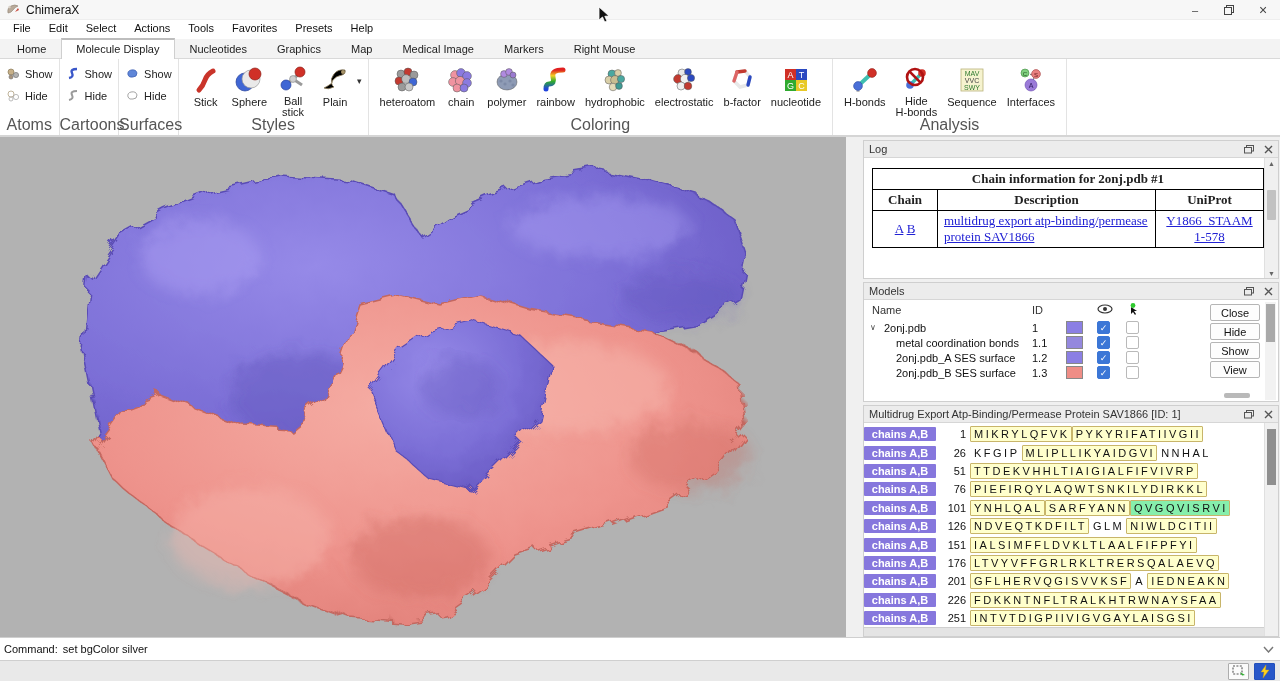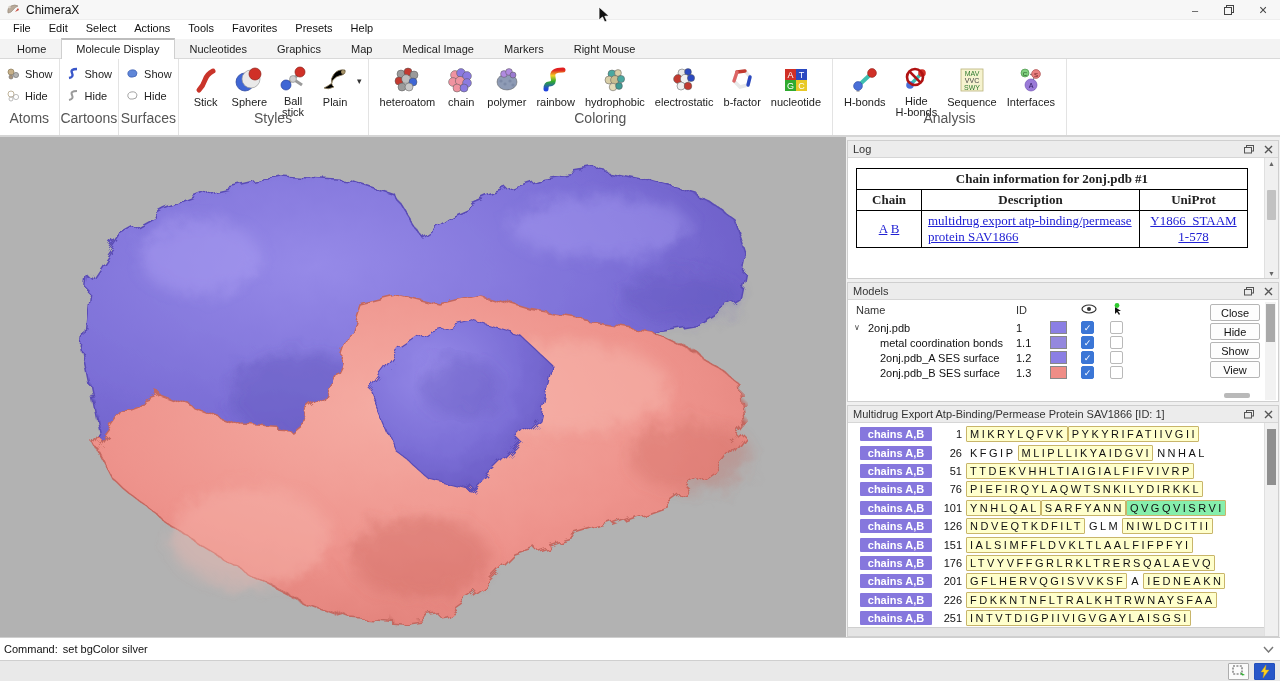--- a/index.html
+++ b/index.html
@@ -25,37 +25,37 @@
   
   .tabbar { height:20px; display:flex; align-items:flex-end; background:#f3f3f3;
             border-bottom:1px solid #d9d9d9; padding-left:2px; }
   .tab { font-size:11px; padding:3px 14px; color:#222; border:1px solid transparent; border-bottom:none; }
   .tab.active { background:#fff; border-color:#cfcfcf; border-top:2px solid #bdbdbd;
                 margin-bottom:-1px; padding-bottom:4px; }
 
   
   .ribbon { height:78px; background:#fff; border-bottom:2px solid #d5d5d5; display:flex; }
   .rgroup { position:relative; display:flex; padding:3px 6px 14px 6px; border-right:1px solid #e3e3e3; }
-  .rgroup-label { position:absolute; bottom:9px; left:0; right:0; text-align:center;
-                  font-size:14px; color:#555; }
+  .rgroup-label { position:absolute; bottom:1px; left:0; right:0; text-align:center;
+                  font-size:16px; color:#555; }
   .rg-col { display:flex; flex-direction:column; justify-content:flex-start; gap:8px; padding-top:5px; }
   .smallbtn { display:flex; align-items:center; gap:4px; font-size:11px; color:#222; }
   .smallbtn svg { width:15px; height:14px; }
   .bigbtn { display:flex; flex-direction:column; align-items:center; justify-content:flex-start;
             padding:2px 5px; font-size:11px; color:#222; text-align:center; line-height:1.05; }
   .bigbtn .bicon { width:32px; height:32px; display:flex; align-items:center; justify-content:center; }
   .bigbtn .blabel { margin-top:1px; white-space:pre-line; }
   .plain-wrap { display:flex; align-items:flex-start; }
   .caret { font-size:9px; color:#333; margin-top:14px; margin-left:1px; }
 
   
   .main { position:relative; height:500px; display:flex; background:#f0f0f0; }
   .viewport { position:relative; width:846px; height:500px; background:#b2b2b2; overflow:hidden; }
   .viewport svg { display:block; }
-  .rightcol { position:relative; width:434px; height:500px; background:#f0f0f0; padding:3px 1px 0 1px; }
+  .rightcol { position:relative; width:434px; height:500px; background:#f0f0f0; padding:3px 1px 0 17px; }
 
   .panel { background:#fff; border:1px solid #cfcfcf; margin-bottom:3px; position:relative; overflow:hidden; }
   .panel-title { height:17px; background:#ececec; border-bottom:1px solid #d6d6d6; display:flex;
                  align-items:center; padding:0 5px; font-size:11px; color:#333; }
   .pt-icons { margin-left:auto; display:flex; gap:10px; align-items:center; color:#555; }
   .pt-icons svg { display:block; }
 
   
   .log-content { position:relative; height:122px; background:#fff; overflow:hidden;
                  font-family:"Liberation Serif", serif; }
@@ -87,21 +87,21 @@
   .m-grip { position:absolute; right:28px; bottom:4px; width:26px; height:5px; background:#b9b9b9; border-radius:2px; }
   .m-vscroll { position:absolute; top:2px; right:2px; bottom:2px; width:11px; background:#f2f2f2; }
   .m-vthumb { position:absolute; top:2px; left:1px; right:1px; height:38px; background:#a9a9a9; }
   .expander { font-size:8px; color:#444; width:10px; }
   .indent { width:22px; flex:none; }
 
   
   .seq-content { position:relative; height:214px; background:#fff; overflow:hidden; }
   .seq-rows { position:absolute; top:2px; left:0; right:14px; }
   .seq-row { display:flex; align-items:center; height:18.4px; }
-  .seq-chip { width:72px; flex:none; margin-left:12px; background:#8677dd; color:#fff; font-weight:bold;
+  .seq-chip { width:72px; flex:none; margin-left:0; background:#8677dd; color:#fff; font-weight:bold;
               font-size:11px; text-align:center; padding:1px 0; border-radius:1px; }
   .seq-num { width:30px; flex:none; text-align:right; font-size:11px; margin-right:4px; color:#111; }
   .seq-seg { font-size:11px; letter-spacing:2.5px; padding:1px 1px 1px 3px; border:1px solid transparent;
              white-space:nowrap; color:#111; }
   .seq-seg.hl { background:#ffffcc; border-color:#c8b56a; border-radius:1px; }
   .seq-hscroll { position:absolute; left:0; right:14px; bottom:0; height:10px; background:#e4e4e4;
                  border-top:1px solid #cfcfcf; }
   .seq-vscroll { position:absolute; top:0; right:0; bottom:0; width:14px; background:#f0f0f0;
                  border-left:1px solid #e0e0e0; }
   .seq-vthumb { position:absolute; top:6px; left:2px; right:2px; height:56px; background:#8f8f8f; }

